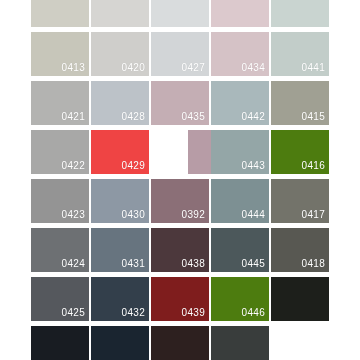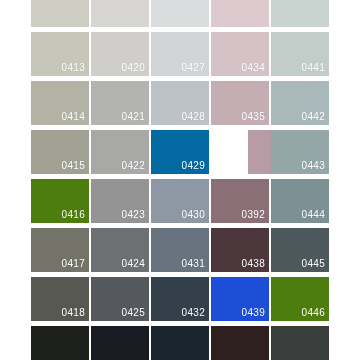--- a/index.html
+++ b/index.html
@@ -75,42 +75,39 @@
       </div>
       <div class="swatch" style="background-color: rgb(210, 213, 215);">
         <span class="swatch-label">0427</span>
       </div>
       <div class="swatch" style="background-color: rgb(213, 194, 198);">
         <span class="swatch-label">0434</span>
       </div>
       <div class="swatch" style="background-color: rgb(194, 205, 201);">
         <span class="swatch-label">0441</span>
       </div>
-      <div class="swatch" style="background-color: rgb(178, 178, 165);">
-        <span class="swatch-label">0414</span>
-      </div>
       <div class="swatch" style="background-color: rgb(179, 179, 177);">
         <span class="swatch-label">0421</span>
       </div>
       <div class="swatch" style="background-color: rgb(188, 194, 200);">
         <span class="swatch-label">0428</span>
       </div>
       <div class="swatch" style="background-color: rgb(196, 174, 180);">
         <span class="swatch-label">0435</span>
       </div>
       <div class="swatch" style="background-color: rgb(169, 184, 187);">
         <span class="swatch-label">0442</span>
       </div>
       <div class="swatch" style="background-color: rgb(160, 160, 147);">
         <span class="swatch-label">0415</span>
       </div>
       <div class="swatch" style="background-color: rgb(168, 168, 167);">
         <span class="swatch-label">0422</span>
       </div>
-      <div class="swatch" style="background-color: #0369a1;">
+      <div class="swatch" style="background-color: #ef4444;">
         <span class="swatch-label">0429</span>
       </div>
       <div class="swatch" style="background-color: rgb(183, 156, 166); margin-left: 37px;">
         <span class="swatch-label">0436</span>
       </div>
       <div class="swatch" style="background-color: rgb(148, 166, 167);">
         <span class="swatch-label">0443</span>
       </div>
       <div class="swatch" style="background-color: #4d7c0f;">
         <span class="swatch-label">0416</span>
@@ -144,21 +141,21 @@
       </div>
       <div class="swatch" style="background-color: rgb(88, 88, 82);">
         <span class="swatch-label">0418</span>
       </div>
       <div class="swatch" style="background-color: rgb(85, 88, 93);">
         <span class="swatch-label">0425</span>
       </div>
       <div class="swatch" style="background-color: rgb(51, 63, 75);">
         <span class="swatch-label">0432</span>
       </div>
-      <div class="swatch" style="background-color: #1d4ed8;">
+      <div class="swatch" style="background-color: #7f1d1d;">
         <span class="swatch-label">0439</span>
       </div>
       <div class="swatch" style="background-color: #4d7c0f;">
         <span class="swatch-label">0446</span>
       </div>
       <div class="swatch" style="background-color: rgb(29, 31, 27);"></div>
       <div class="swatch" style="background-color: rgb(24, 28, 34);"></div>
       <div class="swatch" style="background-color: rgb(26, 37, 48);"></div>
       <div class="swatch" style="background-color: rgb(45, 32, 31);"></div>
       <div class="swatch" style="background-color: rgb(57, 61, 60);"></div>

